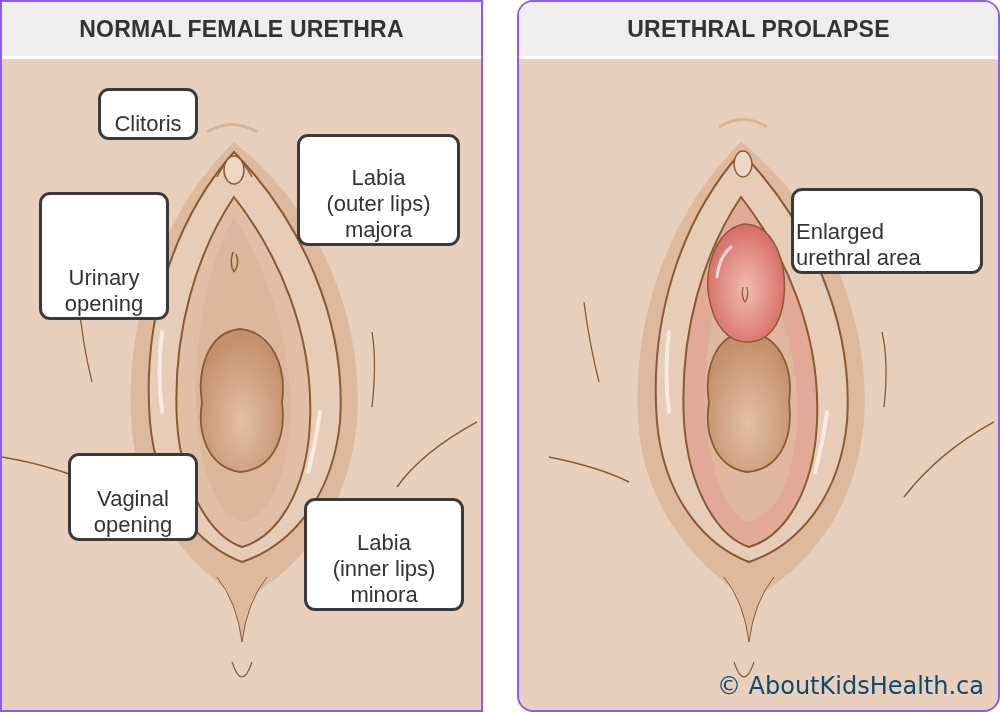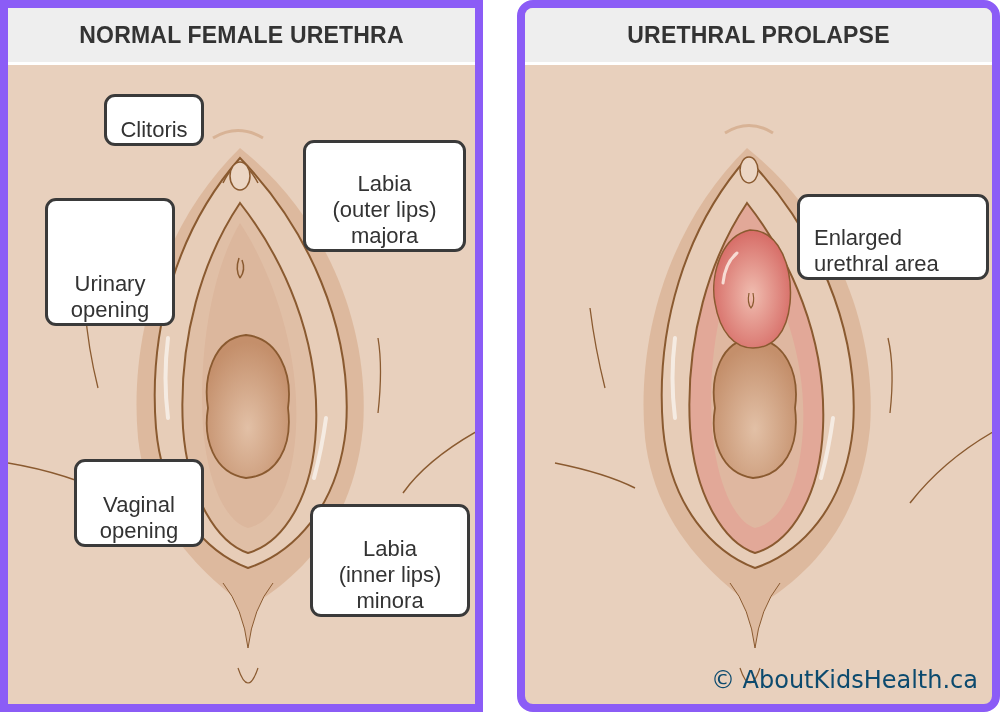--- a/index.html
+++ b/index.html
@@ -1,17 +1,17 @@
 <!DOCTYPE html>
 <html><head>
 <meta charset="utf-8">
 <style>
   html,body{margin:0;padding:0;background:#ffffff;}
   body{width:1000px;height:712px;position:relative;overflow:hidden;font-family:"Liberation Sans",sans-serif;}
-  .panel{position:absolute;top:0;width:483px;height:712px;box-sizing:border-box;border:8px solid #8b5cf6;background:#e8d0bd;overflow:hidden;}
+  .panel{position:absolute;top:0;width:483px;height:712px;box-sizing:border-box;border:2px solid #8b5cf6;background:#e8d0bd;overflow:hidden;}
   .panel.left{left:0;}
   .panel.right{left:517px;border-radius:16px;}
   .panel-header{position:absolute;left:0;top:0;right:0;height:54px;background:#eeeeee;border-bottom:3px solid #ffffff;display:flex;align-items:center;justify-content:center;}
   .panel-title{font-weight:bold;font-size:23px;color:#333333;letter-spacing:0.2px;}
   .art{position:absolute;left:0;top:57px;}
   .callout{position:absolute;background:#ffffff;border:3.5px solid #3a3a3a;border-radius:11px;box-sizing:border-box;font-size:22px;line-height:26px;color:#333;text-align:center;display:flex;flex-direction:column;justify-content:flex-end;}
   .callout span{display:block;}
   .credit{position:absolute;right:14px;bottom:10px;font-family:"DejaVu Sans",sans-serif;font-size:24px;color:#0c4a6e;}
 </style>
 </head>
@@ -112,19 +112,19 @@
     <path d="M198 275 Q200 255 212 245" stroke="#f7dcd4" stroke-width="3" fill="none" stroke-linecap="round"></path>
 
     <ellipse cx="224" cy="162" rx="9" ry="13" fill="#ecd6c4" stroke="#8a5a30" stroke-width="1.5"></ellipse>
     <path d="M200 125 Q224 110 248 125" stroke="#d8b396" stroke-width="3" fill="none"></path>
     <path d="M150 330 Q145 370 150 410" stroke="#f5ebe2" stroke-width="4" fill="none" stroke-linecap="round"></path>
     <path d="M308 410 Q304 440 296 470" stroke="#f5ebe2" stroke-width="4" fill="none" stroke-linecap="round"></path>
     <path d="M205 575 Q225 600 230 640 Q235 600 255 575" stroke="#8a5a30" stroke-width="1" fill="#ddb99e"></path>
     <path d="M215 660 Q225 690 235 660" stroke="#8a5a30" stroke-width="1.2" fill="none"></path>
   </svg>
 
-  <div class="callout" style="left:272px;top:186px;width:192px;height:86px;align-items:flex-start;text-align:left;padding-left:14px;">
+  <div class="callout" style="left:272px;top:186px;width:192px;height:86px;align-items:flex-start;text-align:left;padding-left:2px;">
     <span>Enlarged</span>
     <span>urethral area</span>
   </div>
 
   <div class="credit">© AboutKidsHealth.ca</div>
 </div>
 
 </body></html>

